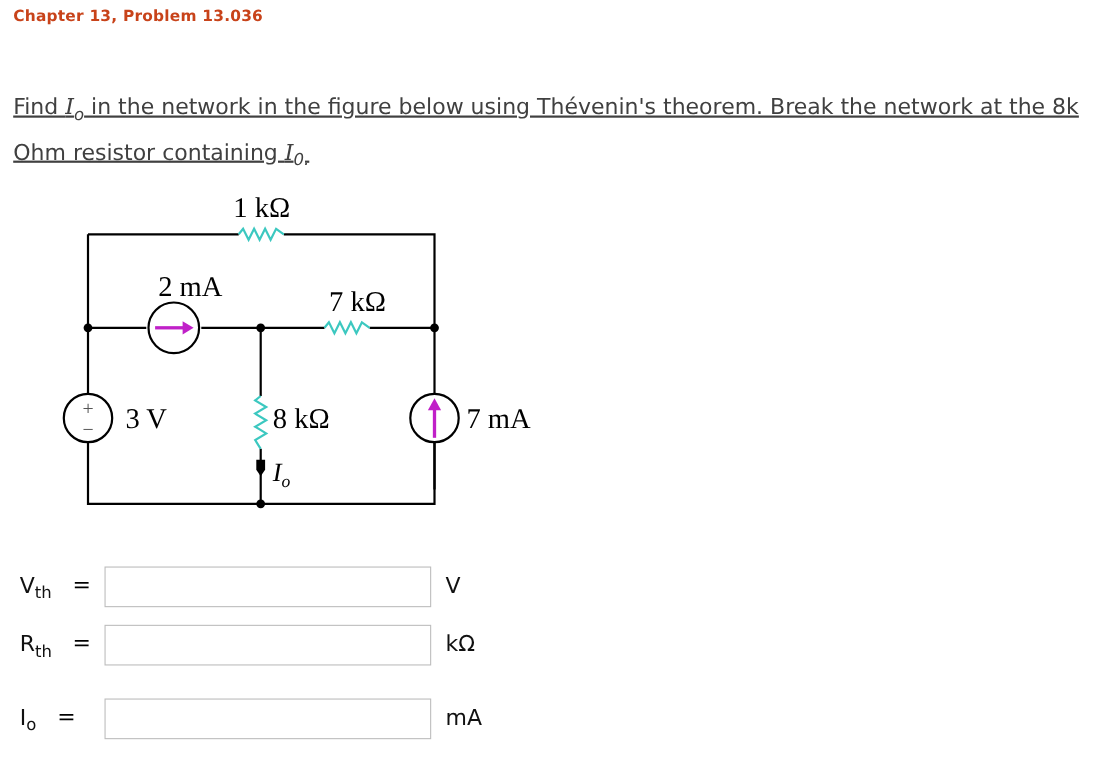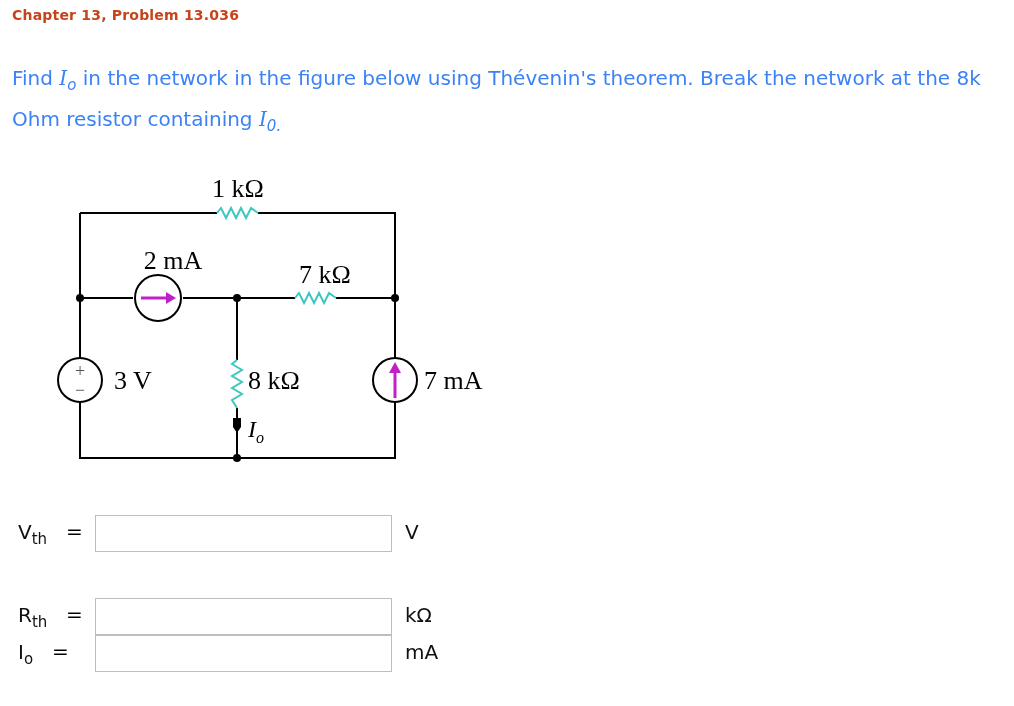--- a/index.html
+++ b/index.html
@@ -1,21 +1,21 @@
 <!DOCTYPE html>
 <html><head>
   <meta charset="utf-8">
   <style>
     html, body { margin:0; padding:0; background:#ffffff; }
     body { width:1014px; height:706px; position:relative; overflow:hidden;
            font-family:"DejaVu Sans", sans-serif; color:#000; }
     .title { position:absolute; left:12px; top:7px; font-size:14px; font-weight:bold;
              color:#c8431a; letter-spacing:0.2px; }
-    .problem { position:absolute; left:12px; top:61px; width:990px; font-size:20px;
-               line-height:34px; color:#3b82f6; }
+    .problem { position:absolute; left:12px; top:80px; width:990px; font-size:20px;
+               line-height:34px; color:#404040;text-decoration:underline; }
     .problem i { font-family:"DejaVu Serif", serif; font-style:italic; }
     .problem sub { font-size:15px; font-style:italic; font-family:"DejaVu Sans", sans-serif; }
     .circuit { position:absolute; left:40px; top:165px; width:480px; height:310px; }
     .circuit text { font-family:"Liberation Serif", serif; }
     .row { position:absolute; left:0; width:870px; height:40px; }
     .lbl { position:absolute; left:18px; top:5px; font-size:20px; color:#111; }
     .lbl sub { font-size:15px; }
     .eq { position:absolute; top:4px; font-size:20px; }
     .inp { position:absolute; left:95px; top:0; width:297px; height:37px;
            border:1px solid #bdbdbd; background:#fff; box-sizing:border-box; padding:0 6px;
@@ -88,21 +88,21 @@
   <text x="208" y="272" font-size="24" font-style="italic"><tspan>I</tspan><tspan dy="6" font-size="16">o</tspan></text>
 </svg>
 
 <div class="row" style="top:515px;">
   <div class="lbl"><span>V</span><sub>th</sub></div>
   <span class="eq" style="left:66px;">=</span>
   <input class="inp" type="text" value="" style="">
   <span class="unit">V</span>
 </div>
 
-<div class="row" style="top:598px;">
+<div class="row" style="top:568px;">
   <div class="lbl"><span>R</span><sub>th</sub></div>
   <span class="eq" style="left:66px;">=</span>
   <input class="inp" type="text" value="" style="">
   <span class="unit">kΩ</span>
 </div>
 
 <div class="row" style="top:635px;">
   <div class="lbl"><span>I</span><sub>o</sub></div>
   <span class="eq" style="left:52px;">=</span>
   <input class="inp" type="text" value="" style="">

